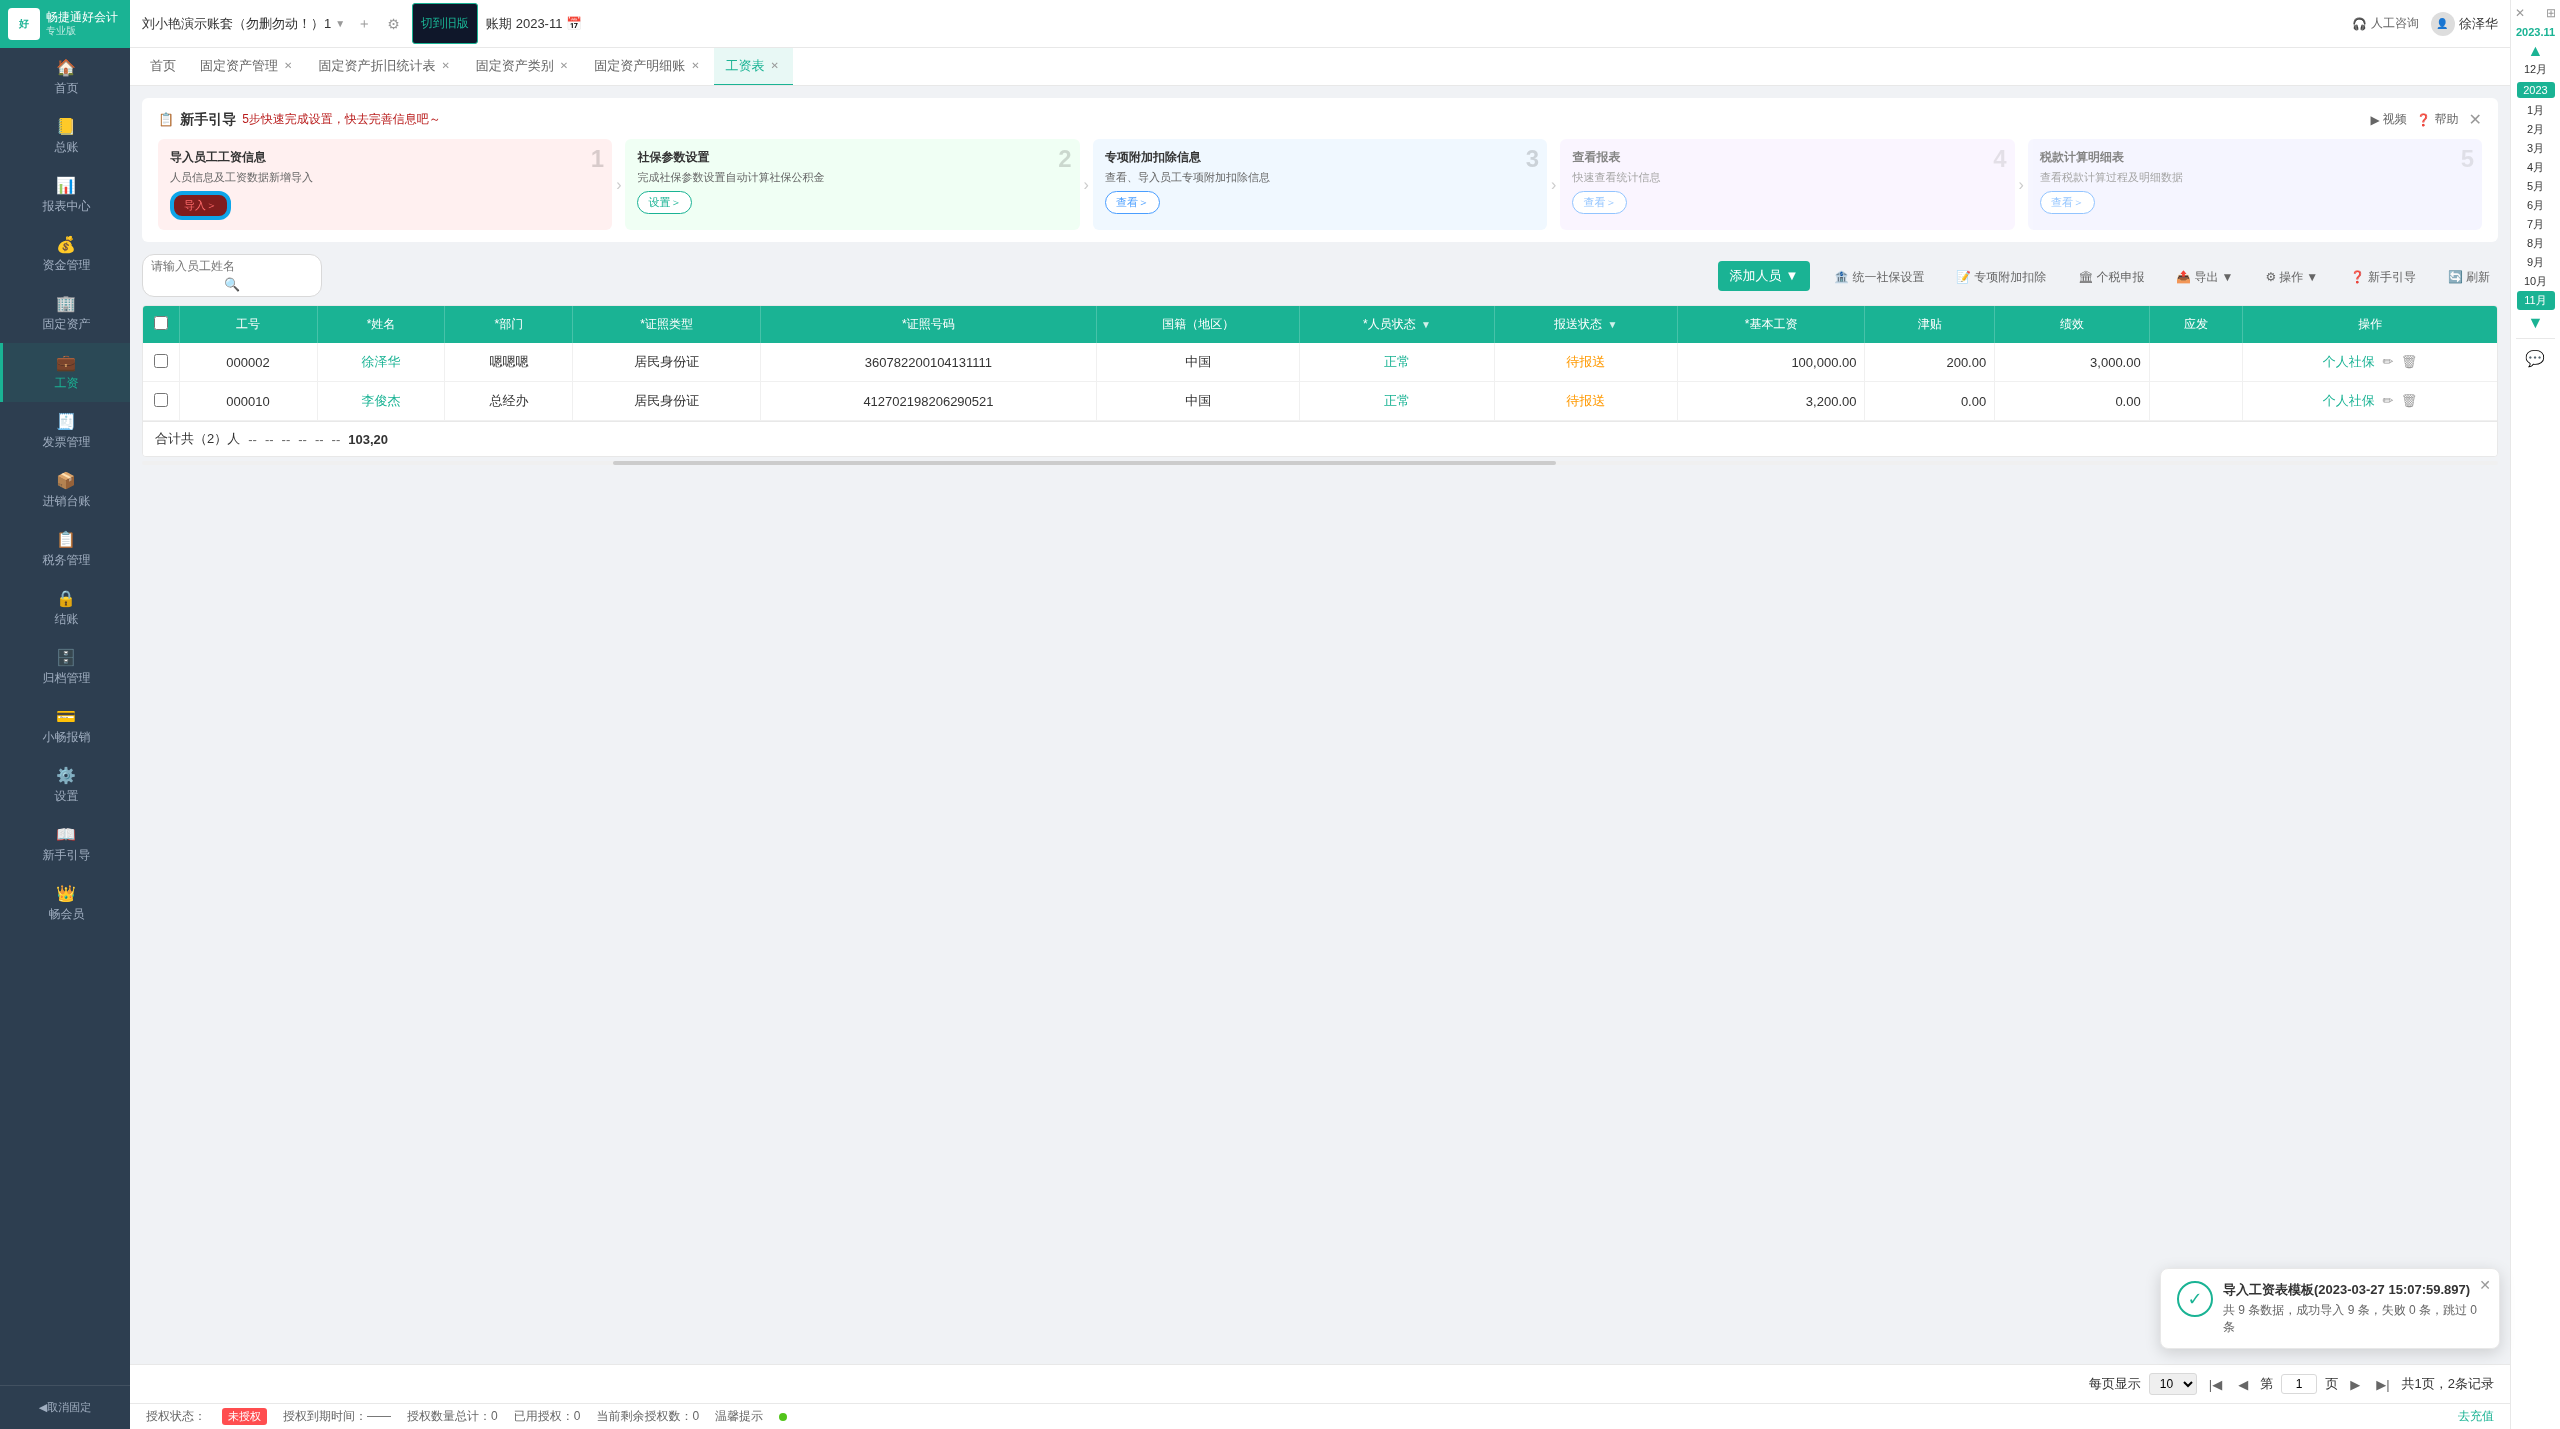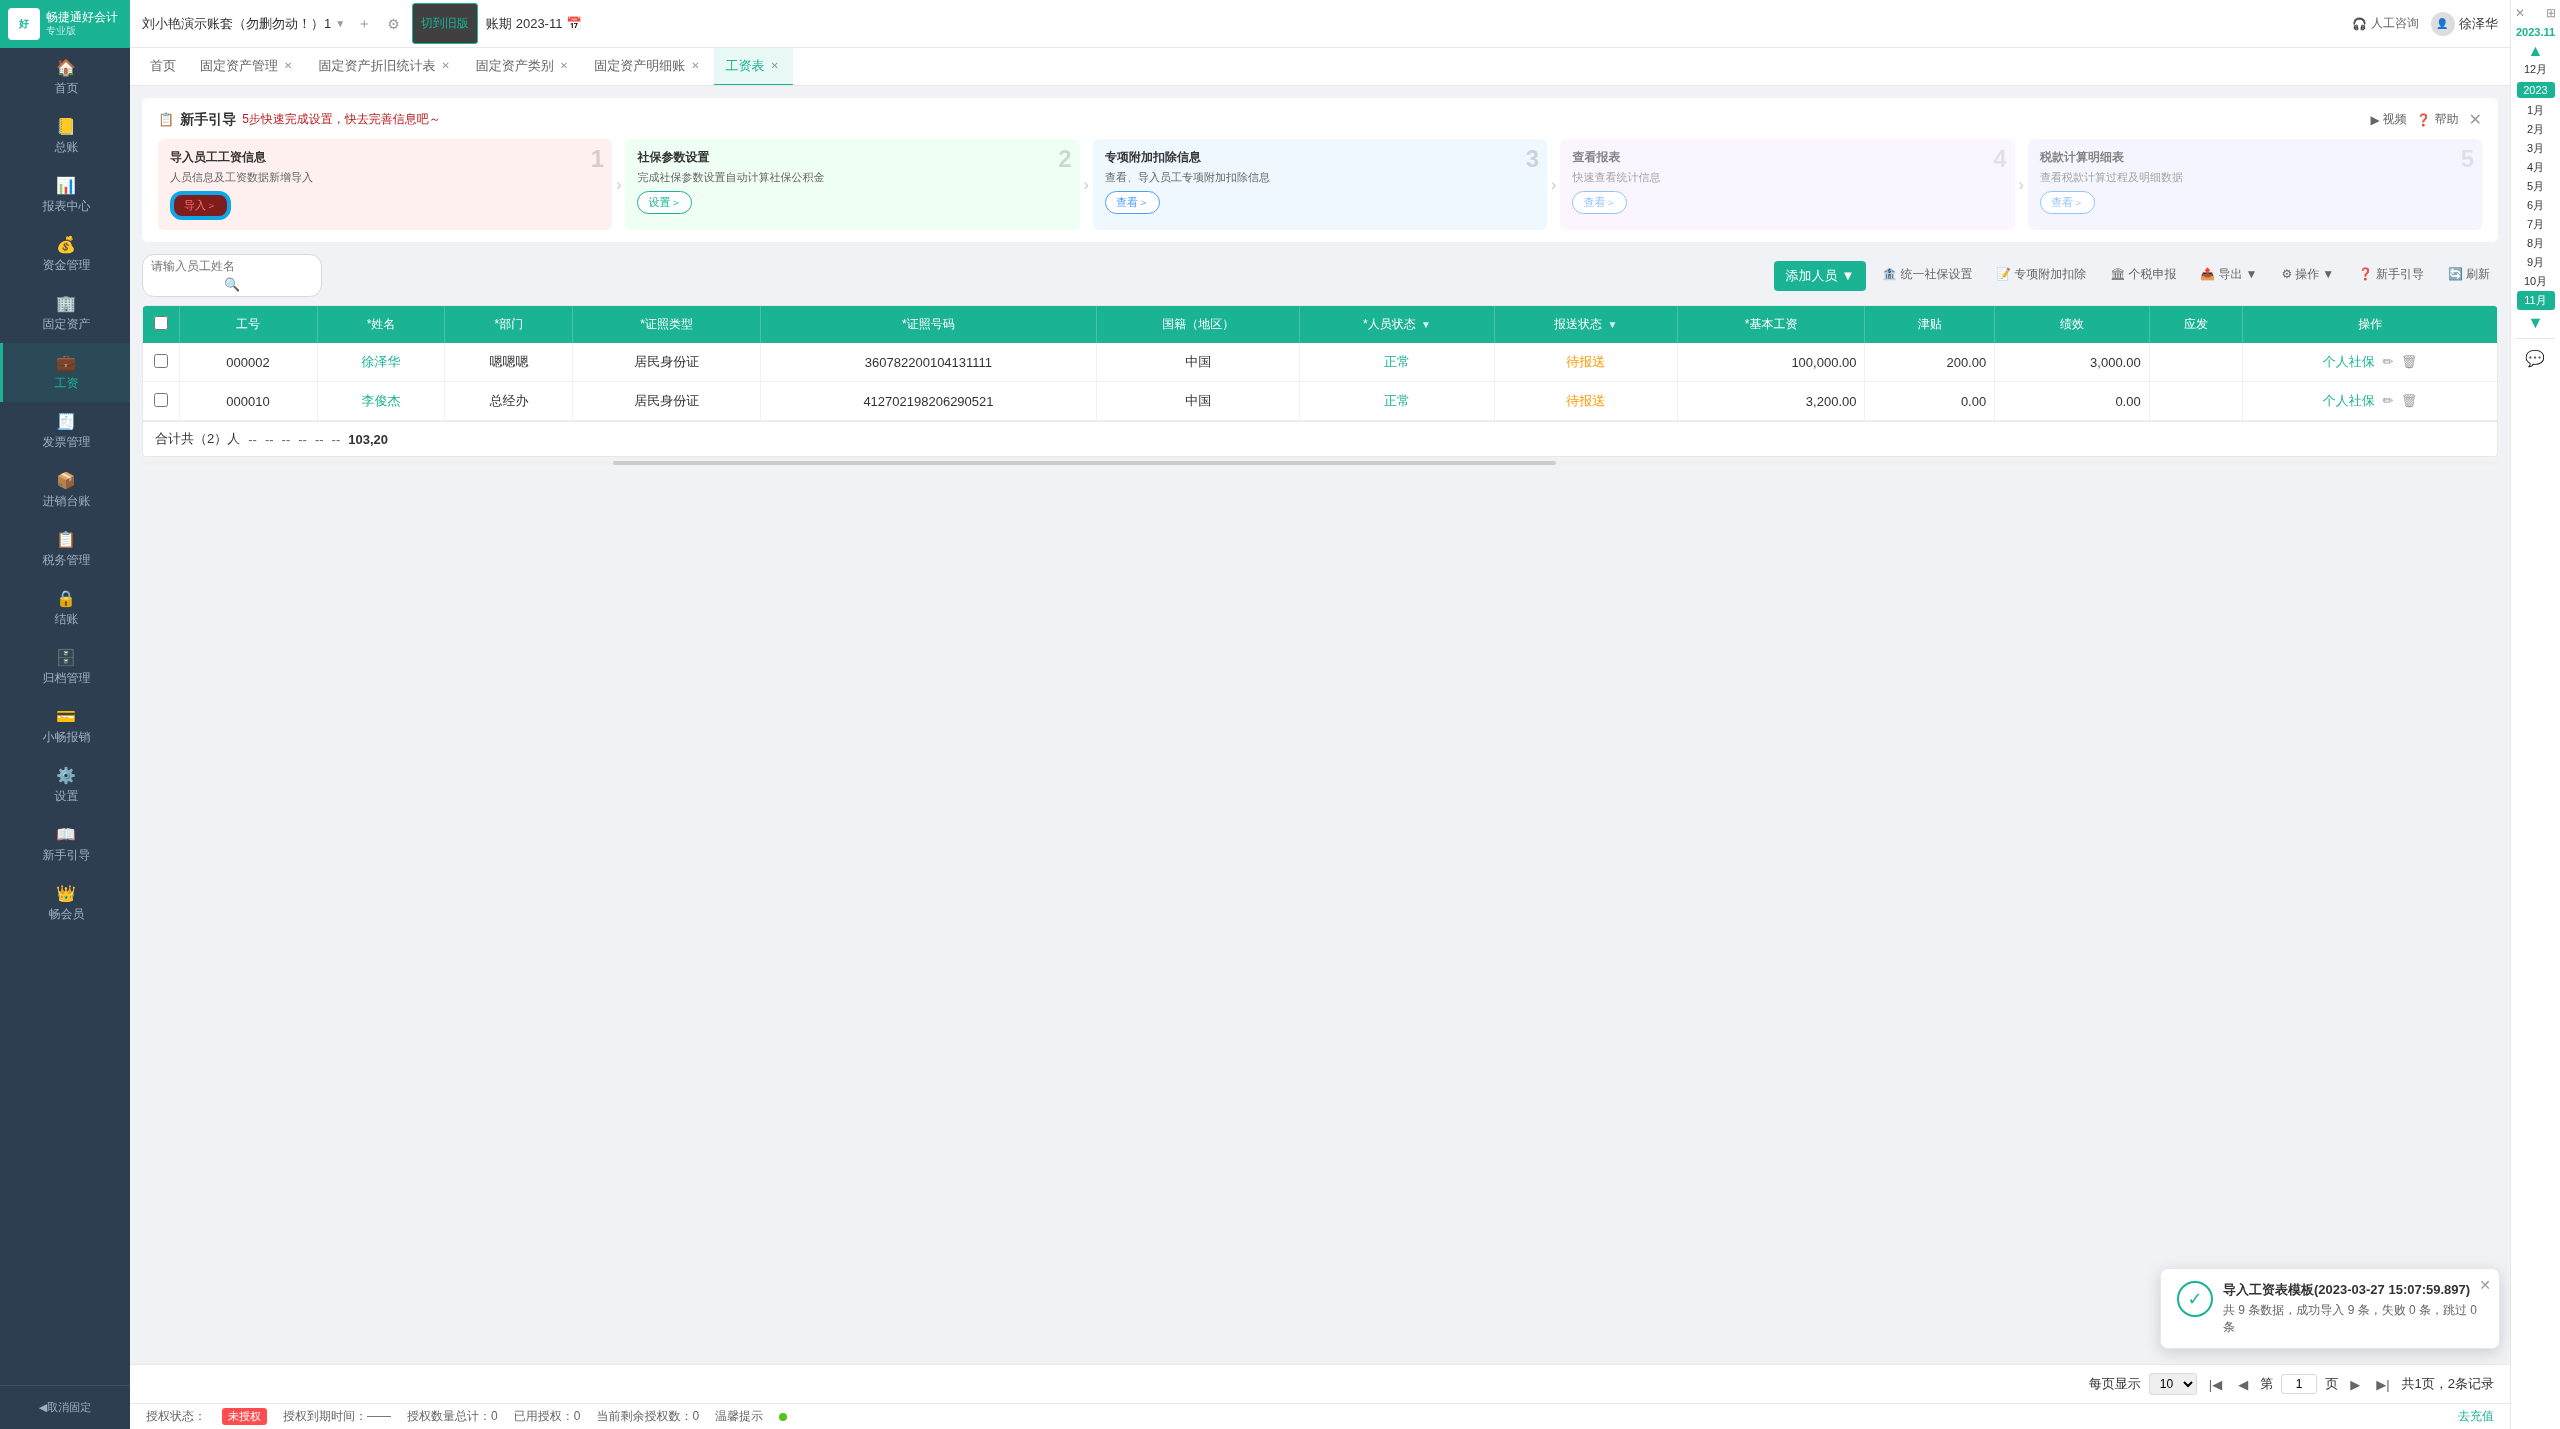--- a/index.html
+++ b/index.html
@@ -67,21 +67,21 @@
       gap: 8px;
       flex-shrink: 0;
     }
     .topbar-account {
       display: flex; align-items: center; gap: 4px;
       font-size: 13px; color: #333;
     }
     .topbar-dropdown { color: #999; font-size: 10px; cursor: pointer; }
     .topbar-icon { color: #999; cursor: pointer; font-size: 14px; padding: 4px; }
     .topbar-switch-btn {
-      background: #404040; border: 1px solid #1ab394; color: #1ab394;
+      background: #0f172a; border: 1px solid #1ab394; color: #1ab394;
       padding: 11px 8px; border-radius: 3px; font-size: 12px; cursor: pointer;
     }
     .topbar-period { display: flex; align-items: center; gap: 4px; color: #333; font-size: 13px; }
     .topbar-right { margin-left: auto; display: flex; align-items: center; gap: 12px; }
     .topbar-service { display: flex; align-items: center; gap: 4px; color: #666; font-size: 12px; cursor: pointer; }
     .topbar-user { display: flex; align-items: center; gap: 4px; color: #333; font-size: 13px; cursor: pointer; }
     .topbar-user-avatar { width: 24px; height: 24px; border-radius: 50%; background: #ddd; display: flex; align-items: center; justify-content: center; font-size: 10px; }
 
     
     .tabs-bar {
@@ -170,21 +170,21 @@
     .search-box {
       display: flex; align-items: center; gap: 4px;
       border: 1px solid #d9d9d9; border-radius: 12px;
       padding: 4px 8px; background: white; width: 180px; flex-direction: column;
     }
     .search-box input {
       border: none; outline: none; font-size: 12px; color: #333;
       width: 100%; background: transparent;
     }
     .search-icon { color: #999; font-size: 13px; }
-    .toolbar-right { margin-left: auto; display: flex; align-items: flex-start; gap: 8px; }
+    .toolbar-right { margin-left: auto; display: flex; align-items: flex-end; gap: 16px; }
     .btn-add {
       background: #1ab394; color: white;
       border: none; border-radius: 4px;
       padding: 6px 12px; font-size: 13px;
       cursor: pointer; display: flex; align-items: center; gap: 4px;
     }
     .btn-toolbar {
       display: flex; align-items: center; gap: 3px;
       padding: 5px 8px; border: none; background: none;
       color: #666; font-size: 12px; cursor: pointer;

